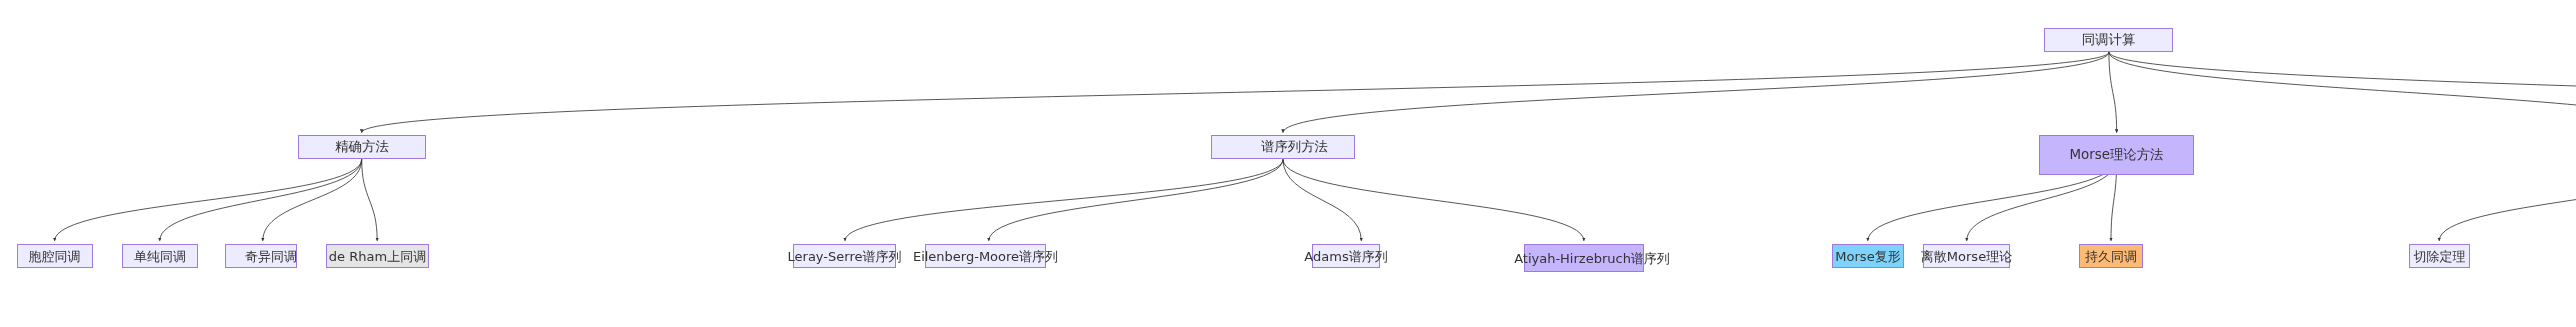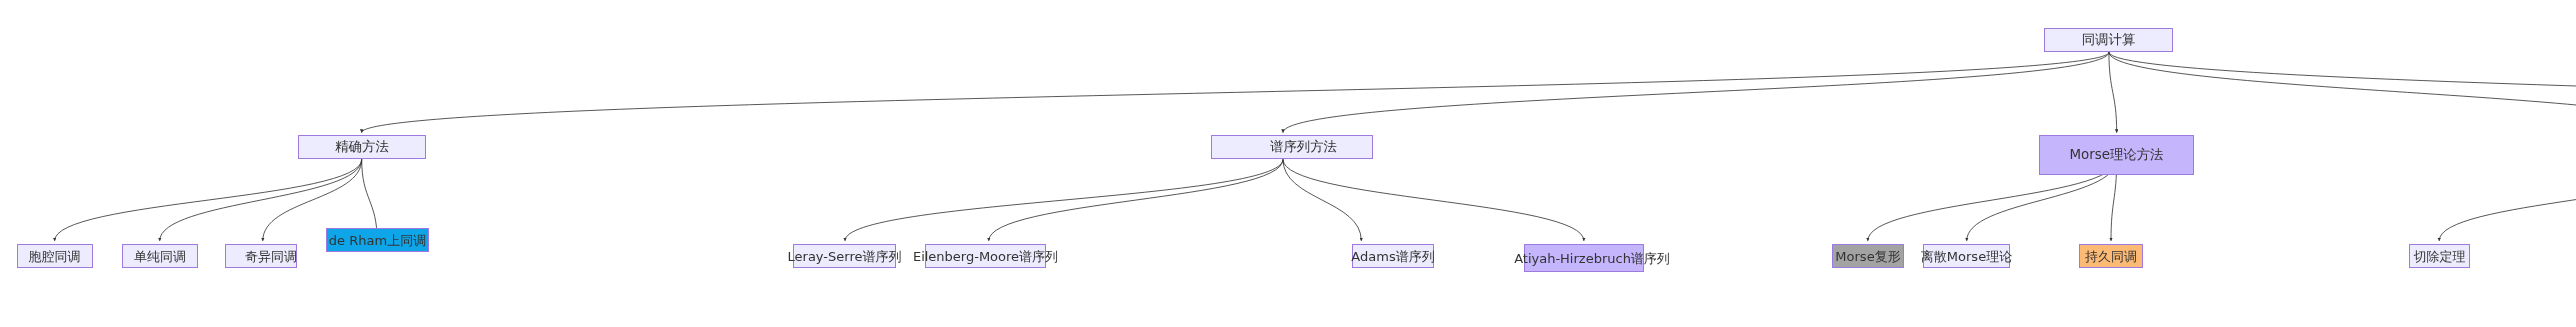--- a/index.html
+++ b/index.html
@@ -81,51 +81,51 @@
       <path d="M 6715 309 C 6715 388, 6804 388, 6804 467" fill="none" stroke="#333333" stroke-width="1.6" marker-end="url(#arrow)"></path>
       <path d="M 6715 309 C 6715 388, 7114 388, 7114 467" fill="none" stroke="#333333" stroke-width="1.6" marker-end="url(#arrow)"></path>
     </svg>
   <div id="node-layer">
       <div class="node lvl0" style="left: 2044px; top: 28px; width: 129px; height: 24px; background: rgb(236, 236, 254); border-color: rgb(157, 121, 224);">
         <span>同调计算</span>
       </div>
       <div class="node lvl1" style="left: 298px; top: 135px; width: 128px; height: 24px; background: rgb(236, 236, 254); border-color: rgb(157, 121, 224);">
         <span>精确方法</span>
       </div>
-      <div class="node lvl1" style="left: 1211px; top: 135px; width: 162px; height: 24px; background: rgb(236, 236, 254); border-color: rgb(157, 121, 224); padding-left: 23px;">
+      <div class="node lvl1" style="left: 1211px; top: 135px; width: 144px; height: 24px; background: rgb(236, 236, 254); border-color: rgb(157, 121, 224); padding-left: 23px;">
         <span>谱序列方法</span>
       </div>
       <div class="node lvl1" style="left: 2039px; top: 135px; width: 155px; height: 40px; background: #c4b5fd; border-color: rgb(157, 121, 224);">
         <span>Morse理论方法</span>
       </div>
       <div class="node lvl2" style="left: 16.5px; top: 244px; width: 76px; height: 24px; background: rgb(236, 236, 254); border-color: rgb(157, 121, 224);">
         <span>胞腔同调</span>
       </div>
       <div class="node lvl2" style="left: 122px; top: 244px; width: 76px; height: 24px; background: rgb(236, 236, 254); border-color: rgb(157, 121, 224);">
         <span>单纯同调</span>
       </div>
       <div class="node lvl2" style="left: 225px; top: 244px; width: 72px; height: 24px; background: rgb(236, 236, 254); border-color: rgb(157, 121, 224); padding-left: 20px;">
         <span>奇异同调</span>
       </div>
-      <div class="node lvl2" style="left: 326px; top: 228px; width: 103px; height: 24px; background: #0ea5e9; border-color: rgb(157, 121, 224);">
+      <div class="node lvl2" style="left: 326px; top: 244px; width: 103px; height: 24px; background: #e5e5e5; border-color: rgb(157, 121, 224);">
         <span>de Rham上同调</span>
       </div>
       <div class="node lvl2" style="left: 793px; top: 244px; width: 103px; height: 24px; background: rgb(236, 236, 254); border-color: rgb(157, 121, 224);">
         <span>Leray-Serre谱序列</span>
       </div>
       <div class="node lvl2" style="left: 925px; top: 244px; width: 121px; height: 24px; background: rgb(236, 236, 254); border-color: rgb(157, 121, 224);">
         <span>Eilenberg-Moore谱序列</span>
       </div>
-      <div class="node lvl2" style="left: 1352px; top: 244px; width: 82px; height: 24px; background: rgb(236, 236, 254); border-color: rgb(157, 121, 224);">
+      <div class="node lvl2" style="left: 1312px; top: 244px; width: 68px; height: 24px; background: rgb(236, 236, 254); border-color: rgb(157, 121, 224);">
         <span>Adams谱序列</span>
       </div>
       <div class="node lvl2" style="left: 1524px; top: 244px; width: 120px; height: 28px; background: #c4b5fd; border-color: rgb(157, 121, 224); padding-left: 16px;">
         <span>Atiyah-Hirzebruch谱序列</span>
       </div>
-      <div class="node lvl2" style="left: 1832px; top: 244px; width: 72px; height: 24px; background: #a3a3a3; border-color: rgb(157, 121, 224);">
+      <div class="node lvl2" style="left: 1832px; top: 244px; width: 72px; height: 24px; background: #7dd3fc; border-color: rgb(157, 121, 224);">
         <span>Morse复形</span>
       </div>
       <div class="node lvl2" style="left: 1923px; top: 244px; width: 87px; height: 24px; background: rgb(236, 236, 254); border-color: rgb(157, 121, 224);">
         <span>离散Morse理论</span>
       </div>
       <div class="node lvl2" style="left: 2079px; top: 244px; width: 64px; height: 24px; background: #fdba74; border-color: rgb(157, 121, 224);">
         <span>持久同调</span>
       </div>
       <div class="node lvl2" style="left: 2409px; top: 244px; width: 61px; height: 24px; background: rgb(236, 236, 254); border-color: rgb(157, 121, 224);">
         <span>切除定理</span>

